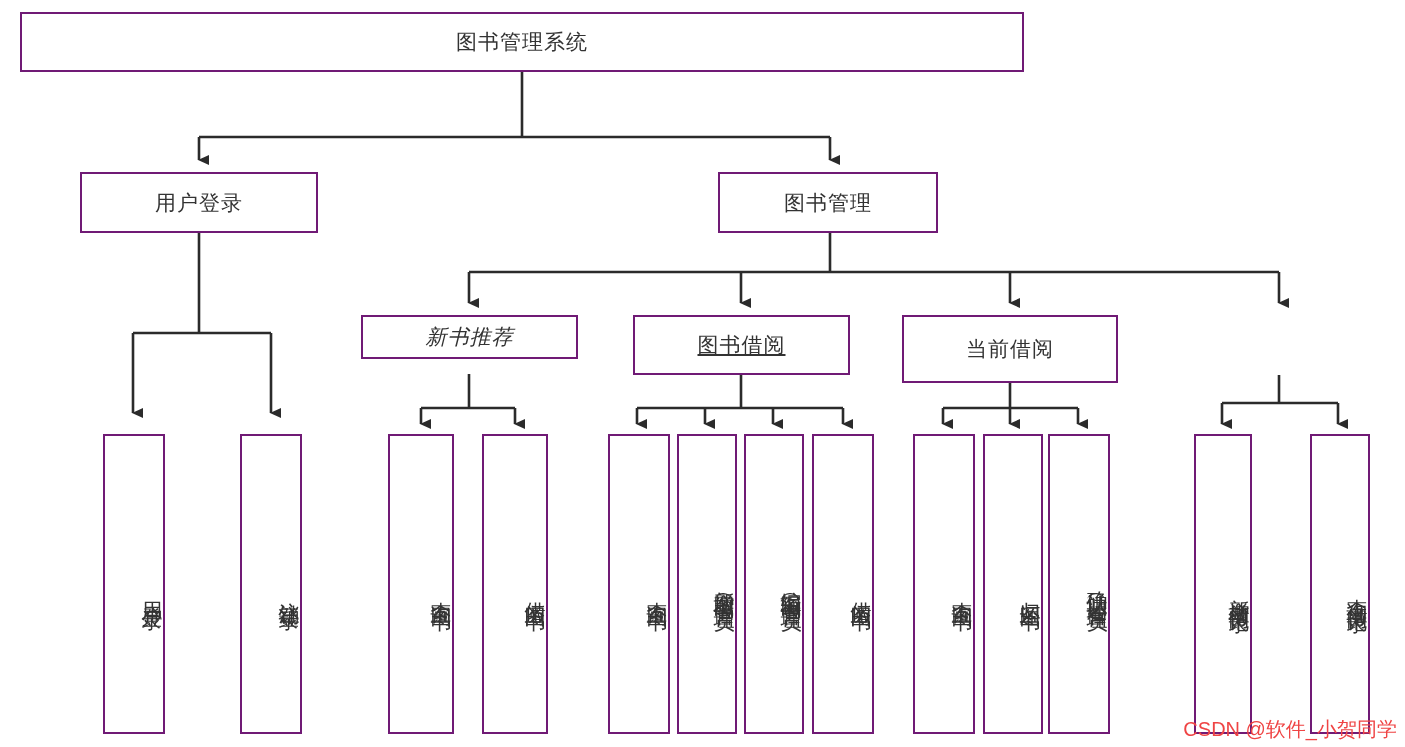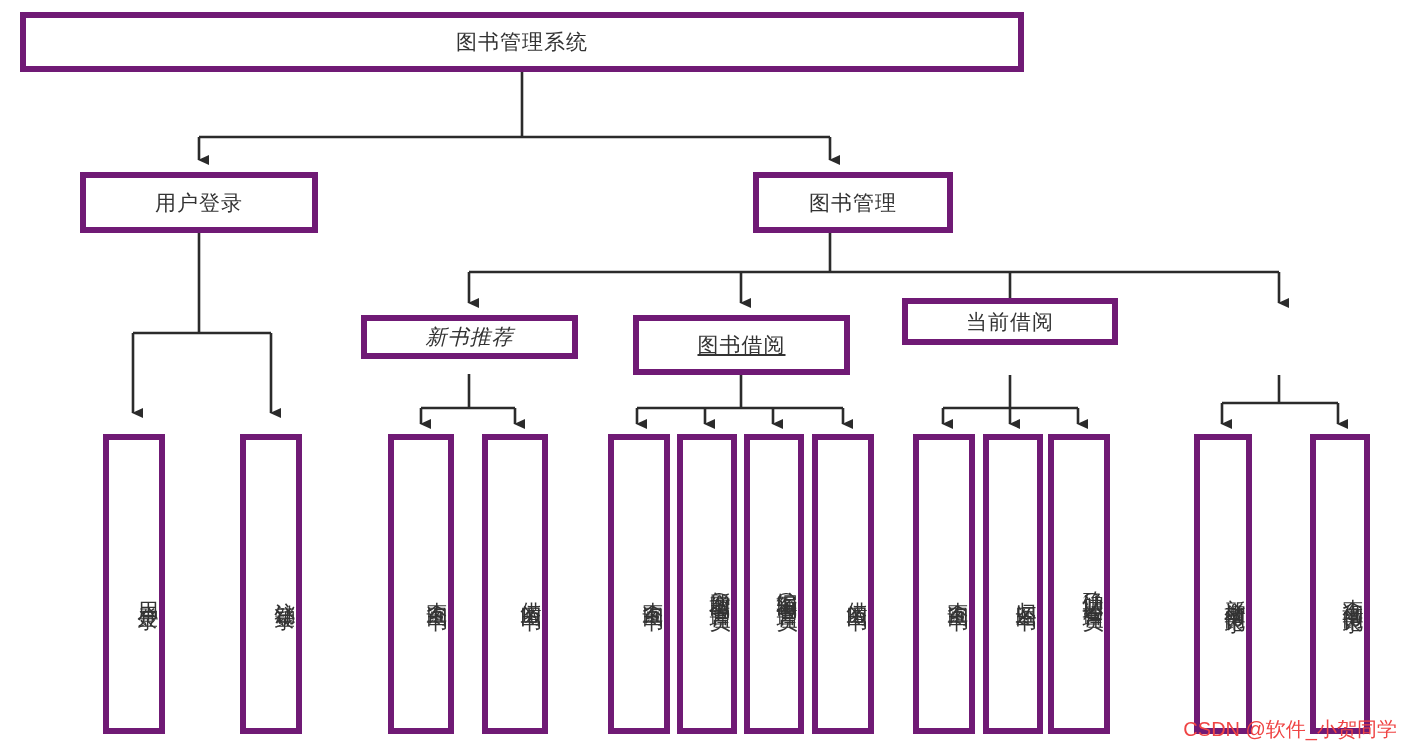--- a/index.html
+++ b/index.html
@@ -21,21 +21,21 @@
     position: absolute;
     left: 0;
     top: 0;
     width: 1405px;
     height: 747px;
   }
   .node {
     position: absolute;
     box-sizing: border-box;
     background: #ffffff;
-    border: 6px solid #701a75;
+    border: 2px solid #701a75;
     display: flex;
     align-items: center;
     justify-content: center;
     color: #333333;
     z-index: 2;
   }
   .node-h {
     font-size: 21px;
     letter-spacing: 1px;
     white-space: nowrap;
@@ -120,31 +120,31 @@
     </g>
   </svg>
 
   <div class="node node-h" style="left:20px; top:12px; width:1004px; height:60px;">
     <span>图书管理系统</span>
   </div>
 
   <div class="node node-h" style="left:80px; top:172px; width:238px; height:61px;">
     <span>用户登录</span>
   </div>
-  <div class="node node-h" style="left:753px; top:172px; width:200px; height:61px;">
+  <div class="node node-h" style="left:718px; top:172px; width:220px; height:61px;">
     <span>图书管理</span>
   </div>
 
   <div class="node node-h" style="left:361px; top:315px; width:217px; height:44px;font-style:italic;">
     <span>新书推荐</span>
   </div>
   <div class="node node-h" style="left:633px; top:315px; width:217px; height:60px;text-decoration:underline;">
     <span>图书借阅</span>
   </div>
-  <div class="node node-h" style="left:902px; top:298px; width:216px; height:47px;">
+  <div class="node node-h" style="left:902px; top:315px; width:216px; height:68px;">
     <span>当前借阅</span>
   </div>
 
   <div class="node node-v" style="left:103px; top:434px; width:62px; height:300px;">
     <span class="vtxt">用户登录</span>
   </div>
   <div class="node node-v" style="left:240px; top:434px; width:62px; height:300px;">
     <span class="vtxt">注销登录</span>
   </div>
 

